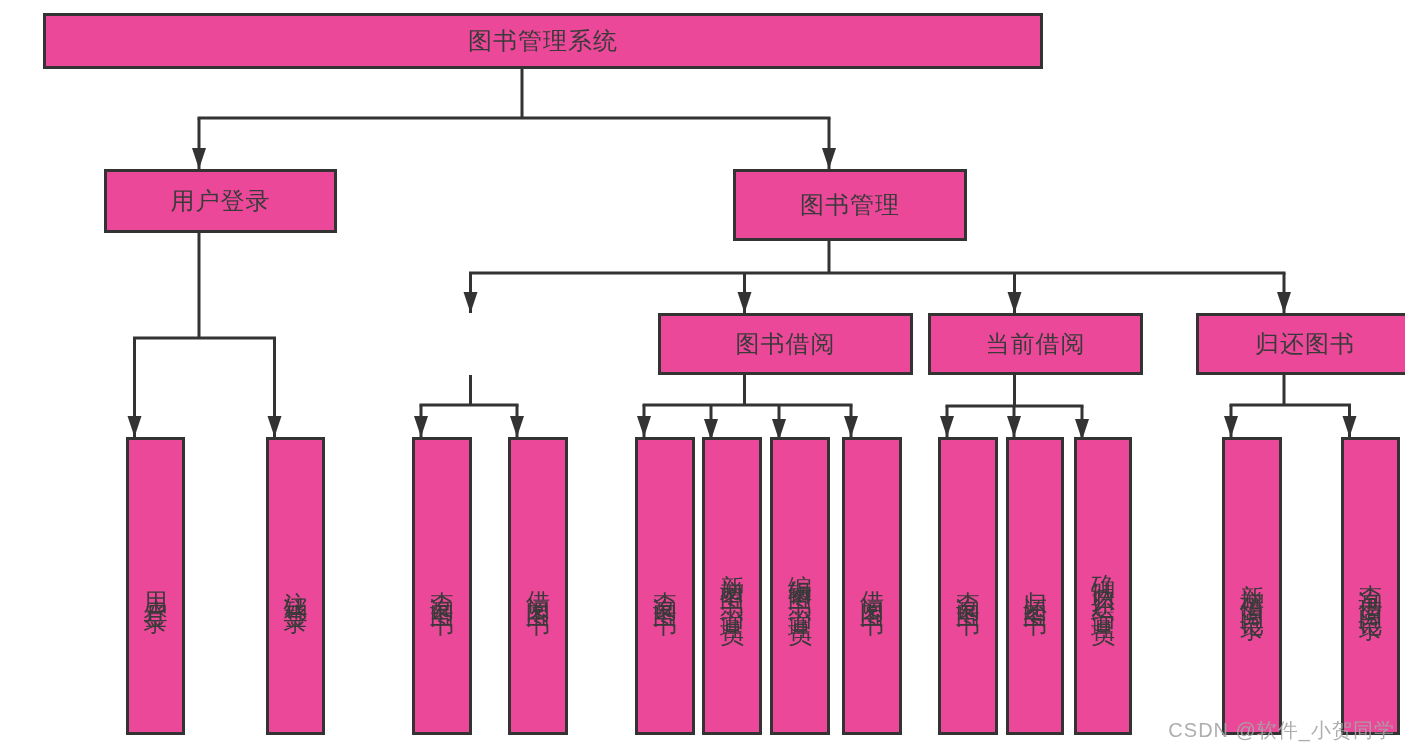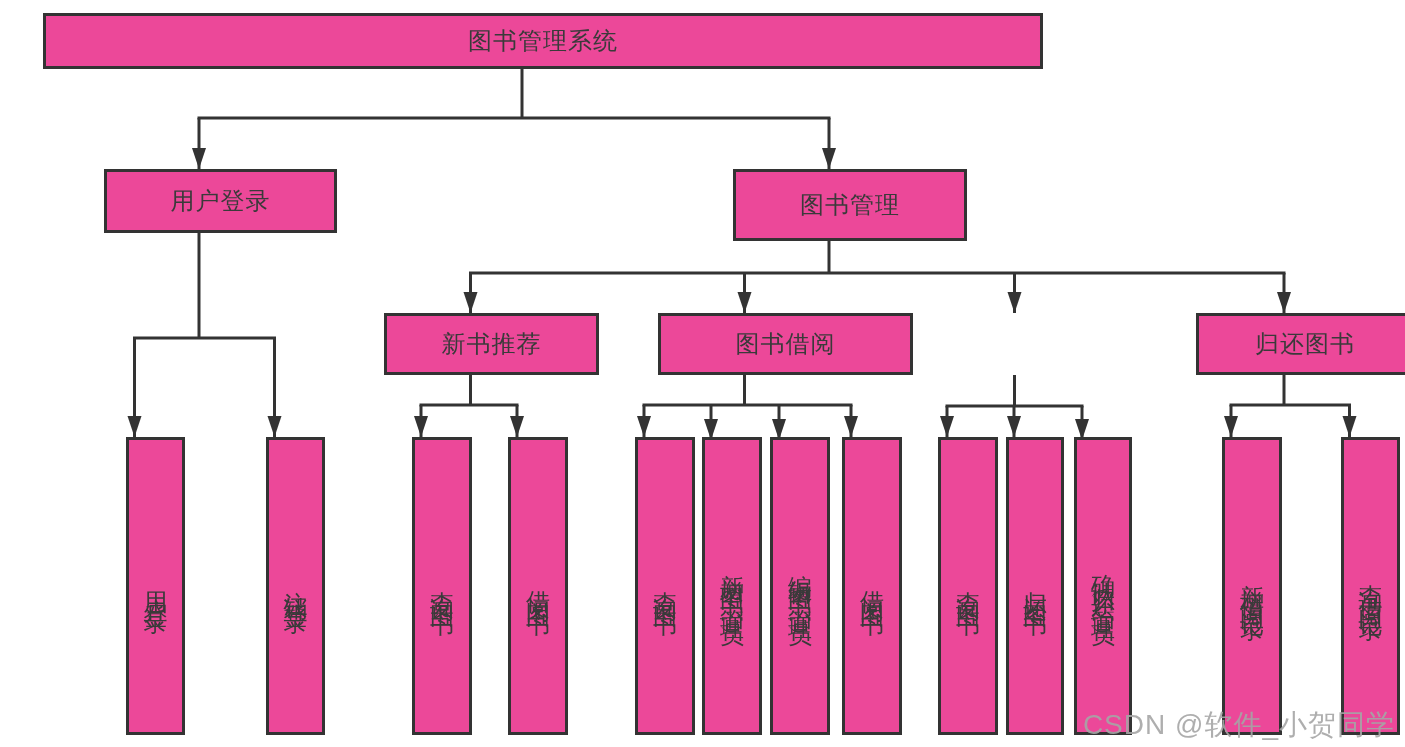--- a/index.html
+++ b/index.html
@@ -71,21 +71,21 @@
   .n-leaf-cb-query   { left: 917px; }
   .n-leaf-cb-return  { left: 985px;  width: 58px; }
   .n-leaf-cb-confirm { left: 1053px; width: 58px; }
   .n-leaf-br-add     { left: 1201px; }
   .n-leaf-br-query   { left: 1320px; width: 59px; }
 
   #watermark {
     position: absolute;
     right: 10px;
     bottom: 3px;
-    font-size: 28px;
+    font-size: 20px;
     color: rgba(165,165,165,0.9);
     letter-spacing: 1px;
     z-index: 5;
   }
 </style>
 </head>
 <body>
 
 <div id="stage">
 
@@ -143,26 +143,26 @@
     <span>图书管理系统</span>
   </div>
 
   <div class="node n-user-login">
     <span>用户登录</span>
   </div>
   <div class="node n-book-mgmt">
     <span>图书管理</span>
   </div>
 
-  <div class="node n-new-book-rec">
-    <span>新书推荐</span>
-  </div>
   <div class="node n-book-borrow">
     <span>图书借阅</span>
   </div>
+  <div class="node n-current-borrow">
+    <span>当前借阅</span>
+  </div>
   <div class="node n-borrow-records">
     <span>归还图书</span>
   </div>
 
   <div class="node leaf n-leaf-user-login">
     <span class="vtext">用户登录</span>
   </div>
   <div class="node leaf n-leaf-logout">
     <span class="vtext">注销登录</span>
   </div>

